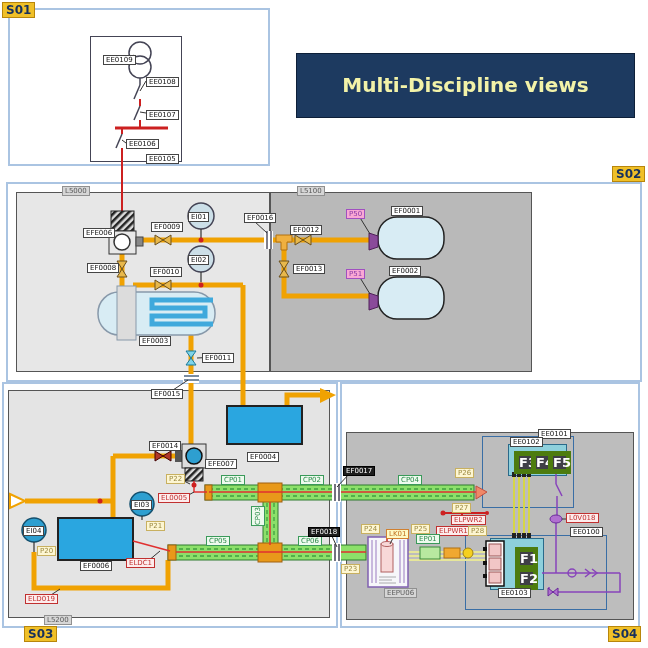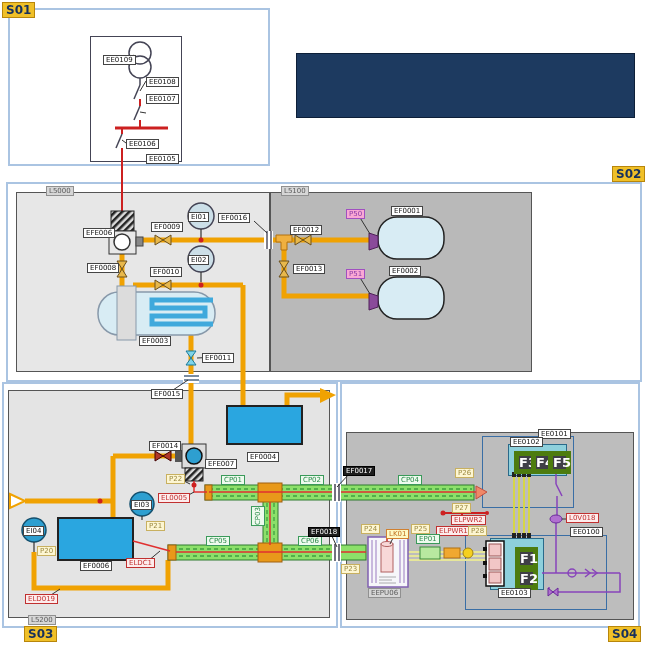--- a/index.html
+++ b/index.html
@@ -12,21 +12,21 @@
   .cyanbox{position:absolute;background:#8ed0dc;border:1px solid #2a6a8a;z-index:0;}
   .fbtn{position:absolute;width:13px;height:13px;background:#3f3f47;border:5px solid #4d7c0f;
         color:#fff;font-size:13px;font-weight:bold;line-height:13px;z-index:2;}
   .tag{position:absolute;z-index:5;font-weight:bold;font-size:12px;line-height:14px;padding:0 3px;
        background:#f0c028;color:#16305c;border:1px solid #b8860b;}
   .banner{position:absolute;left:296px;top:53px;width:337px;height:63px;background:#1d3a60;
           border:1px solid #0d1f38;z-index:1;display:flex;flex-direction:column;justify-content:center;
           text-align:center;color:#f2f2a8;font-weight:bold;font-size:20px;line-height:27px;}
   .lbl{position:absolute;z-index:4;font-size:7px;line-height:8px;padding:0 2px;background:#fff;
        border:1px solid #444;color:#111;white-space:nowrap;}
-  .lbl.gray{background:#d6d6d6;border-color:#909090;color:#5a5a5a;}
+  .lbl.gray{background:#d6d6d6;border-color:#909090;color:#5a5a5a;margin-left:16px;}
   .lbl.yellow{background:#fdf6d2;border-color:#c8b060;color:#9a8840;}
   .lbl.purple{background:#f9a8d4;border-color:#a050c0;color:#8a3aa8;}
   .lbl.green{background:#eefaee;border-color:#3a9a5a;color:#2a8a4a;}
   .lbl.red{background:#fdecec;border-color:#c03030;color:#c03030;text-align:right;}
   .lbl.orange{background:#fef9c3;border-color:#d08030;color:#c07020;}
   .lbl.dark{background:#1c1c1c;border-color:#000;color:#fff;}
   .lbl.vert{writing-mode:vertical-rl;transform:rotate(180deg);}
   svg{position:absolute;left:0;top:0;z-index:1;}
 </style>
 </head>
@@ -40,20 +40,21 @@
   <div class="secbox" style="left:340px;top:382px;width:296px;height:242px"></div>
 
   <div class="graybox" style="left:16px;top:192px;width:252px;height:178px;background:#e7e7e7"></div>
   <div class="graybox" style="left:270px;top:192px;width:260px;height:178px;background:#b9b9b9"></div>
   <div class="graybox" style="left:8px;top:390px;width:320px;height:226px;background:#e4e4e4"></div>
   <div class="graybox" style="left:346px;top:432px;width:286px;height:186px;background:#bdbdbd"></div>
 
   <div class="whitebox" style="left:90px;top:36px;width:90px;height:124px"></div>
 
   <div class="banner">
+    <div>Multi-Discipline views</div>
   </div>
 
   <div class="bluebox" style="left:482px;top:436px;width:90px;height:70px"></div>
   <div class="cyanbox" style="left:508px;top:444px;width:57px;height:30px"></div>
   <div class="bluebox" style="left:465px;top:535px;width:140px;height:73px"></div>
   <div class="cyanbox" style="left:490px;top:538px;width:52px;height:50px"></div>
   <div class="fbtn" style="left:514px;top:451px">F3</div>
   <div class="fbtn" style="left:531px;top:451px">F4</div>
   <div class="fbtn" style="left:548px;top:451px">F5</div>
   <div class="fbtn" style="left:515px;top:547px">F1</div>
@@ -310,29 +311,29 @@
     </g>
   </svg>
 
   <div class="tag" style="left:2px;top:2px">S01</div>
   <div class="tag" style="left:612px;top:166px">S02</div>
   <div class="tag" style="left:24px;top:626px">S03</div>
   <div class="tag" style="left:608px;top:626px">S04</div>
 
   <span class="lbl" style="left:103px;top:55px">EE0109</span>
   <span class="lbl" style="left:146px;top:77px">EE0108</span>
-  <span class="lbl" style="left:146px;top:94px">EE0107</span>
+  <span class="lbl" style="left:146px;top:110px">EE0107</span>
   <span class="lbl" style="left:126px;top:139px">EE0106</span>
   <span class="lbl" style="left:146px;top:154px">EE0105</span>
   <span class="lbl gray" style="left:46px;top:186px">L5000</span>
   <span class="lbl gray" style="left:281px;top:186px">L5100</span>
   <span class="lbl" style="left:83px;top:228px">EFE006</span>
   <span class="lbl" style="left:151px;top:222px">EF0009</span>
   <span class="lbl" style="left:188px;top:212px">EI01</span>
-  <span class="lbl" style="left:218px;top:213px">EF0016</span>
+  <span class="lbl" style="left:244px;top:213px">EF0016</span>
   <span class="lbl" style="left:290px;top:225px">EF0012</span>
   <span class="lbl" style="left:391px;top:206px">EF0001</span>
   <span class="lbl purple" style="left:346px;top:209px">P50</span>
   <span class="lbl" style="left:293px;top:264px">EF0013</span>
   <span class="lbl" style="left:389px;top:266px">EF0002</span>
   <span class="lbl purple" style="left:346px;top:269px">P51</span>
   <span class="lbl" style="left:87px;top:263px">EF0008</span>
   <span class="lbl" style="left:150px;top:267px">EF0010</span>
   <span class="lbl" style="left:188px;top:255px">EI02</span>
   <span class="lbl" style="left:139px;top:336px">EF0003</span>

